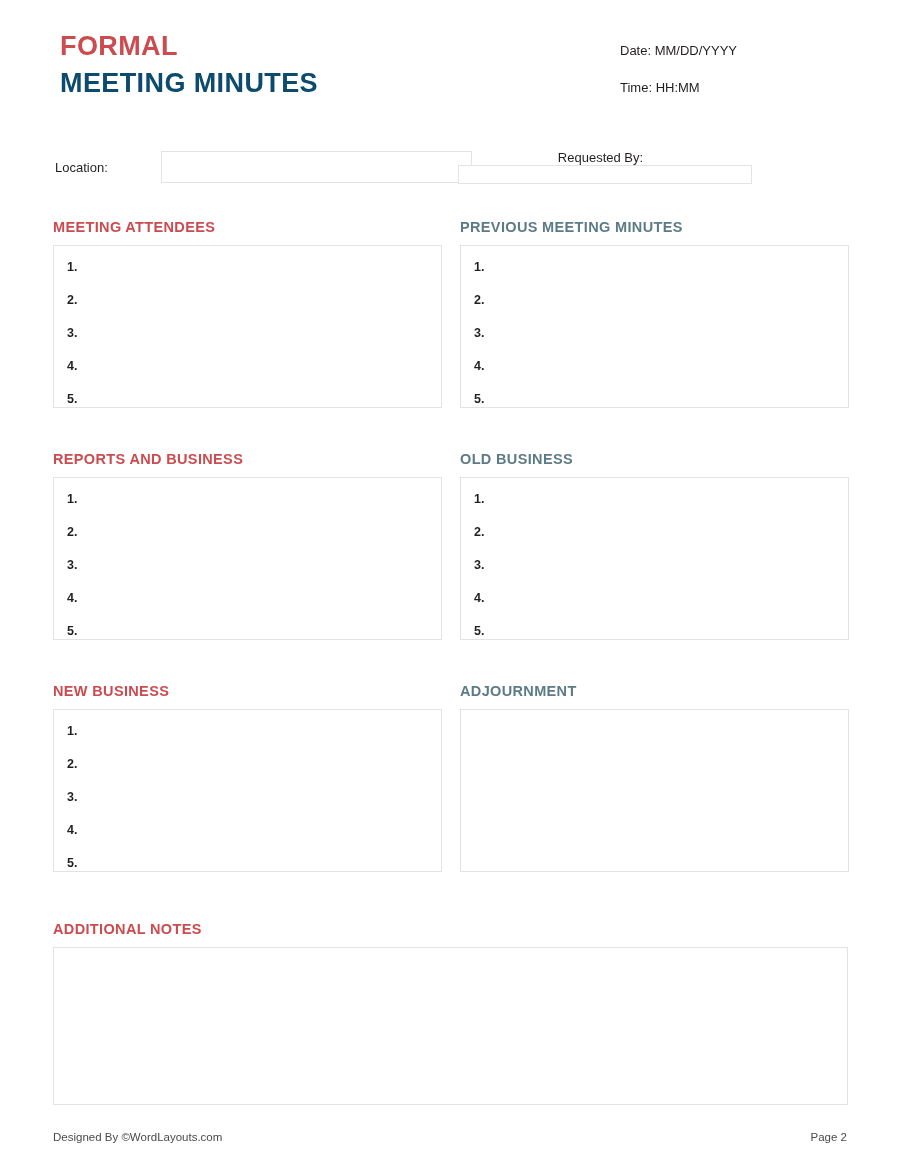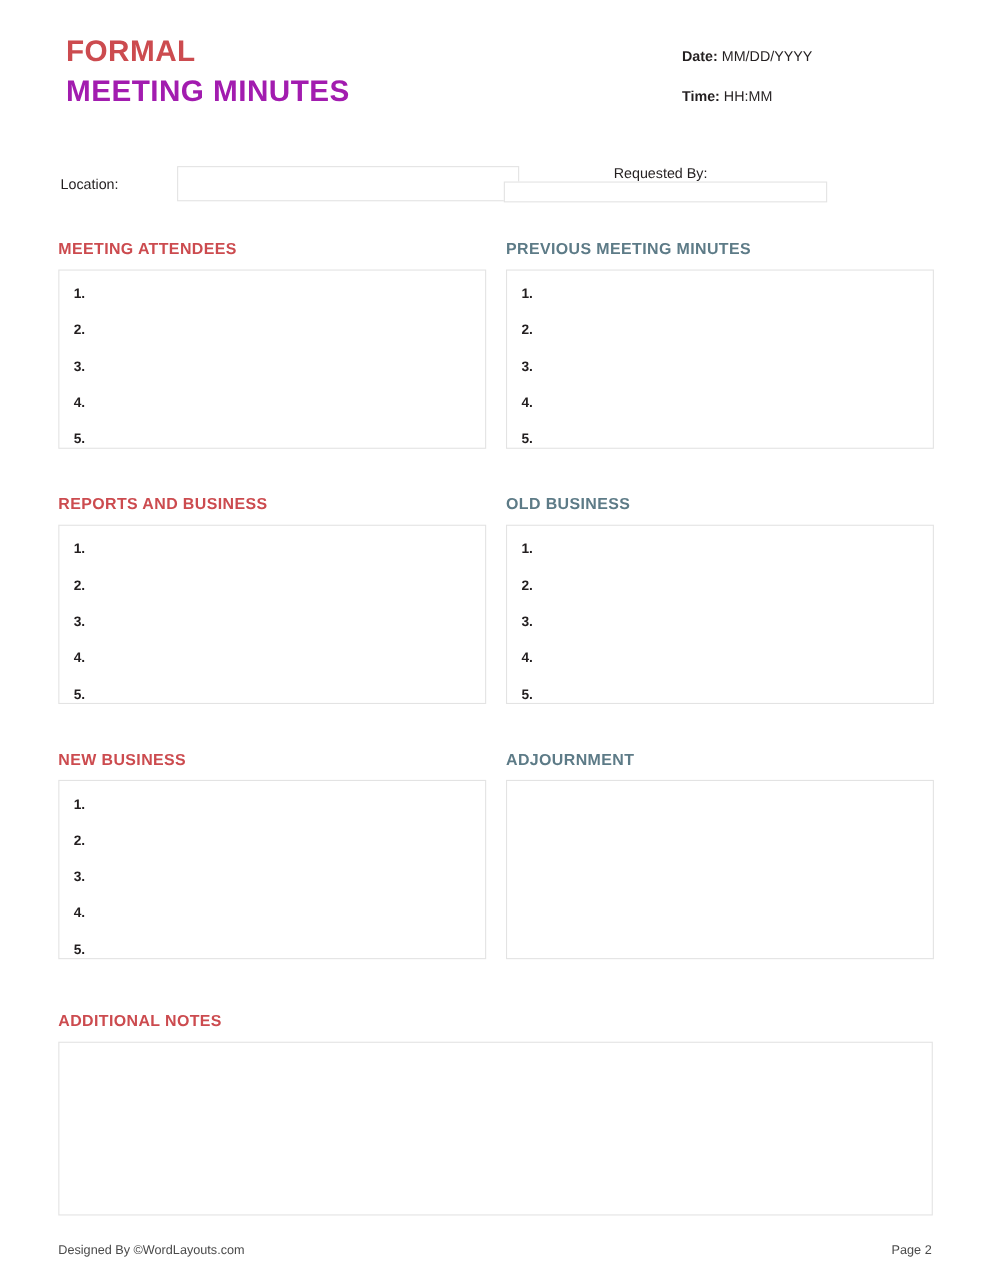--- a/index.html
+++ b/index.html
@@ -40,40 +40,40 @@
     font-size: 27px;
     font-weight: bold;
     letter-spacing: 0.4px;
     color: #cc4b4f;
     line-height: 33px;
   }
   .title-line2 {
     font-size: 27px;
     font-weight: bold;
     letter-spacing: 0.4px;
-    color: #a21caf;
+    color: #0c4a6e;
     line-height: 34px;
     margin-top: 3px;
   }
   .meta-block {
     position: absolute;
     right: 28px;
     top: 12px;
     text-align: left;
     width: 200px;
   }
   .meta-row {
     font-size: 13px;
     line-height: 18px;
     color: #231f20;
     white-space: nowrap;
   }
   .meta-row + .meta-row { margin-top: 19px; }
   .meta-label {
-    font-weight: bold;
+    font-weight: normal;
   }
   .meta-value {
     font-weight: normal;
   }
 
   
   .fields-row {
     position: absolute;
     left: 53px;
     top: 150px;

